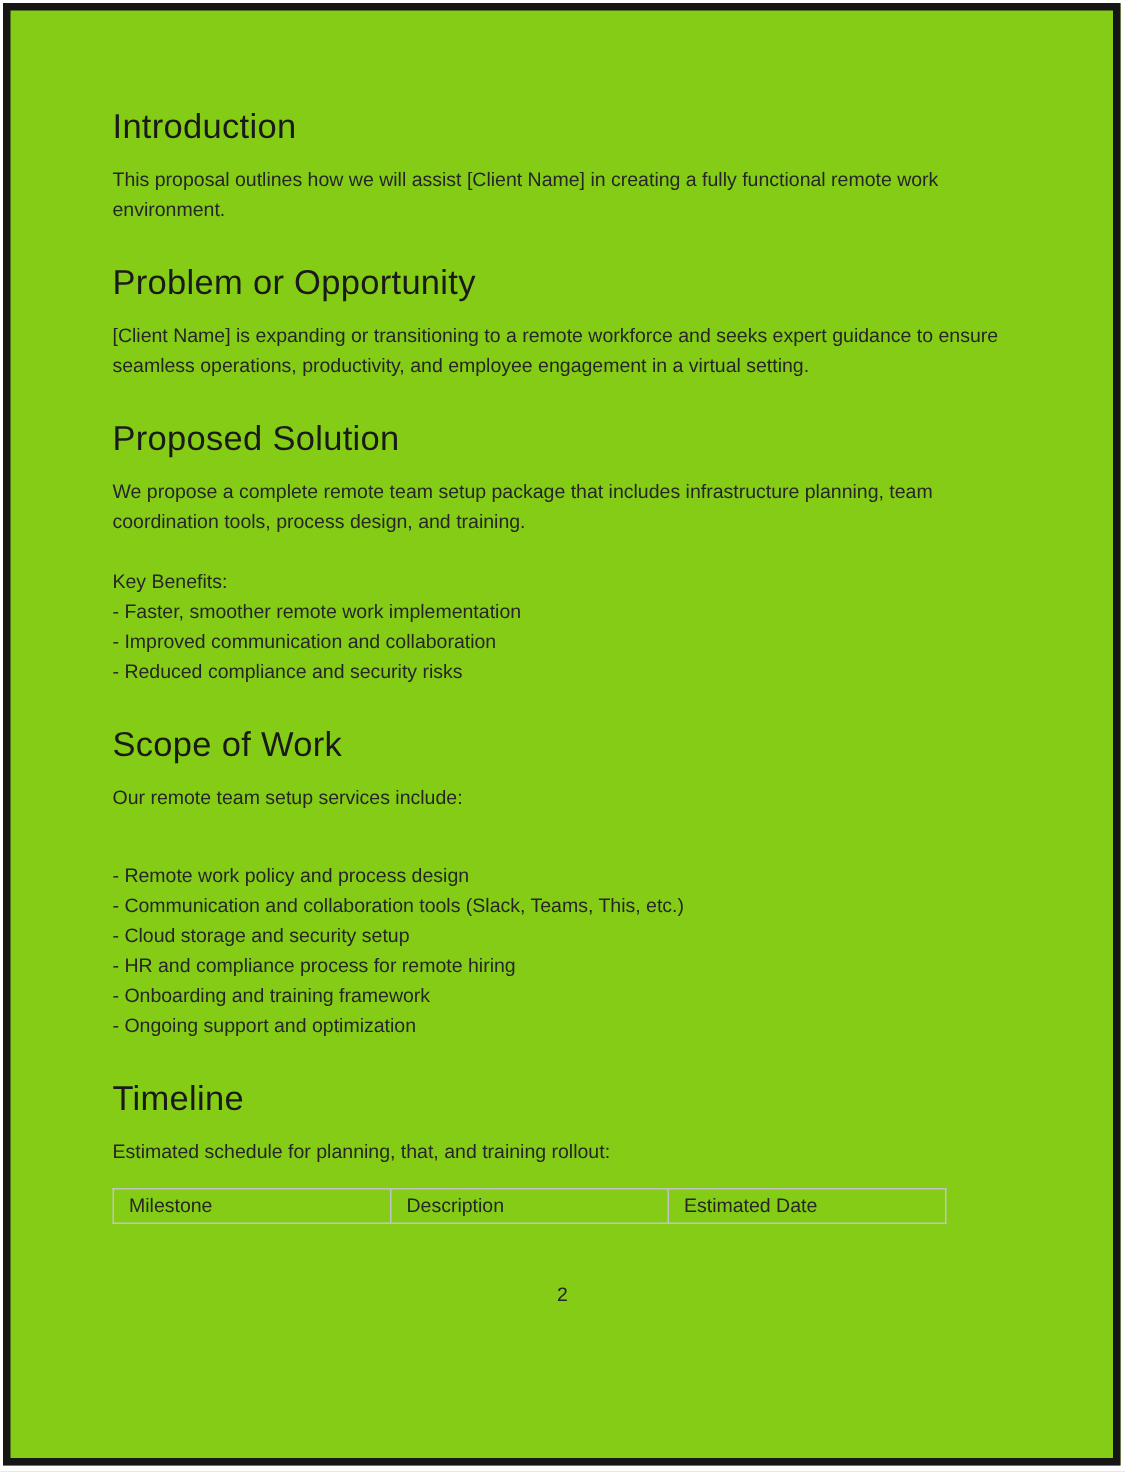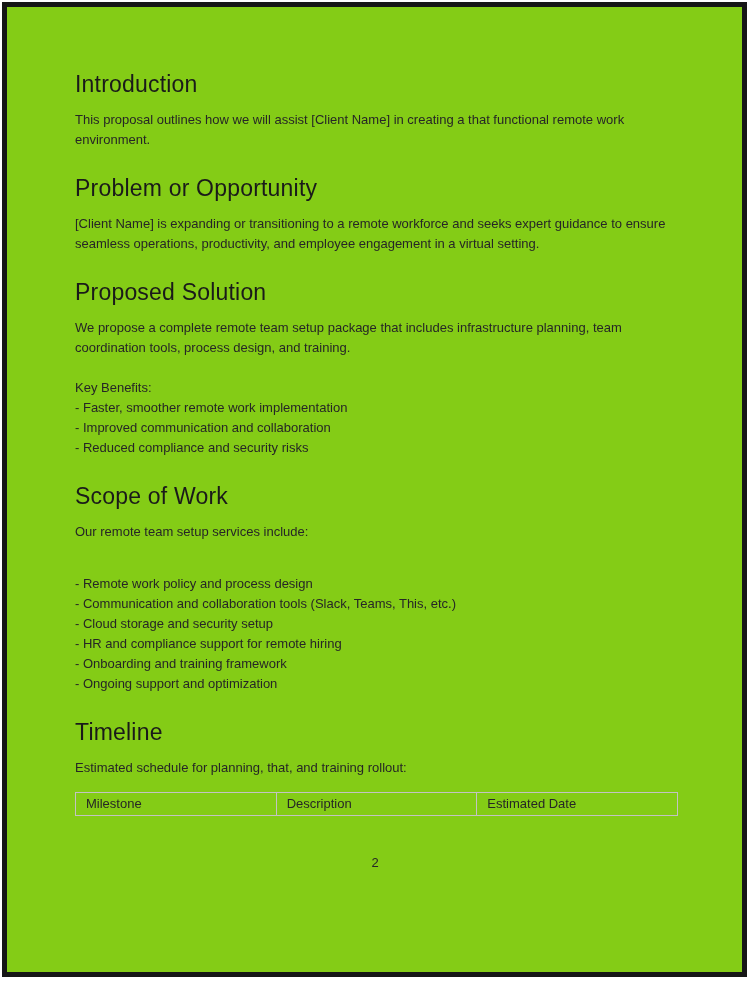--- a/index.html
+++ b/index.html
@@ -53,21 +53,21 @@
     padding: 0;
   }
   ul.dash-list.lead-gap {
     margin-top: 32px;
   }
   ul.dash-list li {
     line-height: 20px;
   }
   table.timeline-table {
     border-collapse: collapse;
-    width: 603px;
+    width: 556px;
     margin-top: 14px;
     table-layout: fixed;
   }
   table.timeline-table th {
     border: 1px solid #c3c3c3;
     font-weight: 400;
     text-align: left;
     padding: 1px 10px;
     height: 18px;
     font-size: 13px;
@@ -81,21 +81,21 @@
   }
 </style>
 </head>
 <body>
 
 <div class="page">
   <div class="content">
 
     <section>
       <h2 class="doc-heading">Introduction</h2>
-      <p class="doc-para">This proposal outlines how we will assist [Client Name] in creating a that functional remote work environment.</p>
+      <p class="doc-para">This proposal outlines how we will assist [Client Name] in creating a fully functional remote work environment.</p>
     </section>
 
     <section>
       <h2 class="doc-heading">Problem or Opportunity</h2>
       <p class="doc-para">[Client Name] is expanding or transitioning to a remote workforce and seeks expert guidance to ensure seamless operations, productivity, and employee engagement in a virtual setting.</p>
     </section>
 
     <section>
       <h2 class="doc-heading">Proposed Solution</h2>
       <p class="doc-para">We propose a complete remote team setup package that includes infrastructure planning, team coordination tools, process design, and training.</p>
@@ -107,21 +107,21 @@
       </ul>
     </section>
 
     <section>
       <h2 class="doc-heading">Scope of Work</h2>
       <p class="doc-para tight">Our remote team setup services include:</p>
       <ul class="dash-list lead-gap">
         <li>- Remote work policy and process design</li>
         <li>- Communication and collaboration tools (Slack, Teams, This, etc.)</li>
         <li>- Cloud storage and security setup</li>
-        <li>- HR and compliance support for remote hiring</li>
+        <li>- HR and compliance process for remote hiring</li>
         <li>- Onboarding and training framework</li>
         <li>- Ongoing support and optimization</li>
       </ul>
     </section>
 
     <section>
       <h2 class="doc-heading">Timeline</h2>
       <p class="doc-para tight">Estimated schedule for planning, that, and training rollout:</p>
       <table class="timeline-table">
         <thead>

